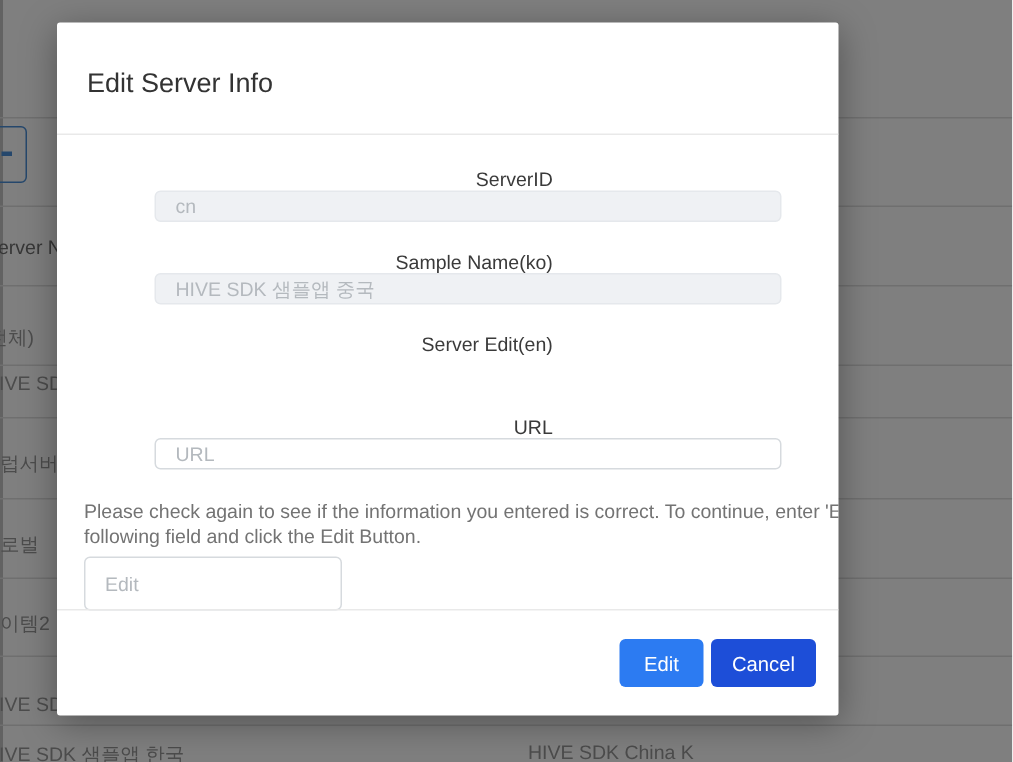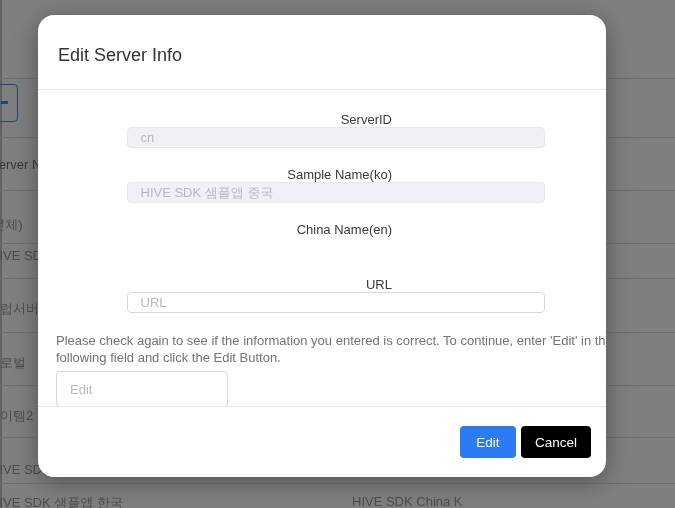--- a/index.html
+++ b/index.html
@@ -15,22 +15,22 @@
   .bg-text.header{ color:#6e6e6e; }
   .bg-btn{
     position:absolute; left:-20px; top:84px; width:38px; height:38px;
     border:1px solid #4a8fd8; border-radius:4px; background:transparent;
   }
   .bg-btn-glyph{ position:absolute; left:20px; top:16px; width:7px; height:3px; background:#4a8fd8; }
   
   .overlay{ position:absolute; inset:0; background:rgba(0,0,0,0.5); }
   
   .modal{
-    position:absolute; left:38px; top:15px; width:568px; height:462px;
-    background:#fff; border-radius:16px; box-shadow:0 5px 24px rgba(0,0,0,0.35);
+    position:absolute; left:38px; top:15px; width:521px; height:462px;
+    background:#fff; border-radius:2px; box-shadow:0 5px 24px rgba(0,0,0,0.35);
     overflow:hidden;
   }
   .modal-header{
     height:75px; display:flex; align-items:center; padding:6px 20px 0 20px;
     border-bottom:1px solid #e9e9e9;
   }
   .modal-title{ font-size:18px; color:#333; font-weight:500; }
   .modal-body{ padding-top:22px; }
   .field-row{ display:flex; align-items:center; height:36px; margin-bottom:19px;flex-direction:column; }
   .field-label{
@@ -61,21 +61,21 @@
     position:absolute; left:0; right:0; bottom:0; height:71px;
     border-top:1px solid #e9e9e9;
     display:flex; align-items:center; justify-content:flex-end;
     padding-right:15px; gap:5px;
   }
   .btn{
     height:32px; border:none; border-radius:4px; font-size:13.5px; color:#fff;
     cursor:pointer; font-family:"Liberation Sans","DejaVu Sans",sans-serif;
   }
   .btn-primary{ min-width:56px; background:#2c7bf2; }
-  .btn-cancel{ min-width:70px; background:#000000; }
+  .btn-cancel{ min-width:70px; background:#1d4ed8; }
 </style>
 </head>
 <body>
 
 <div class="stage">
 
   <div class="page">
     <div class="page-edge"></div>
 
     <div class="hline" style="top:78px"></div>
@@ -117,21 +117,21 @@
         <div class="field-label">ServerID</div>
         <input class="field-input disabled" type="text" disabled="" value="cn" style="">
       </div>
 
       <div class="field-row">
         <div class="field-label">Sample Name(ko)</div>
         <input class="field-input disabled" type="text" disabled="" value="HIVE SDK 샘플앱 중국" style="">
       </div>
 
       <div class="field-row">
-        <div class="field-label">China Name(en)</div>
+        <div class="field-label">Server Edit(en)</div>
       </div>
 
       <div class="field-row">
         <div class="field-label">URL</div>
         <input class="field-input editable" type="text" placeholder="URL" style="">
       </div>
 
       <div class="confirm-text">Please check again to see if the information you entered is correct. To continue, enter 'Edit' in the following field and click the Edit Button.</div>
 
       <input class="confirm-input" type="text" placeholder="Edit" style="">

